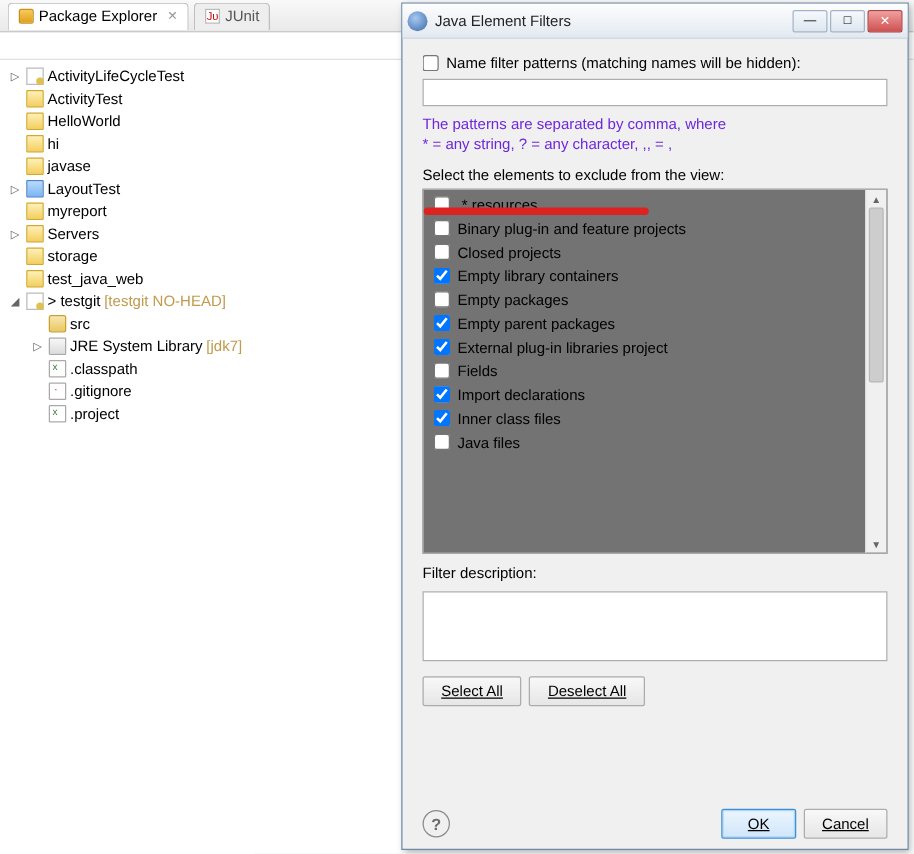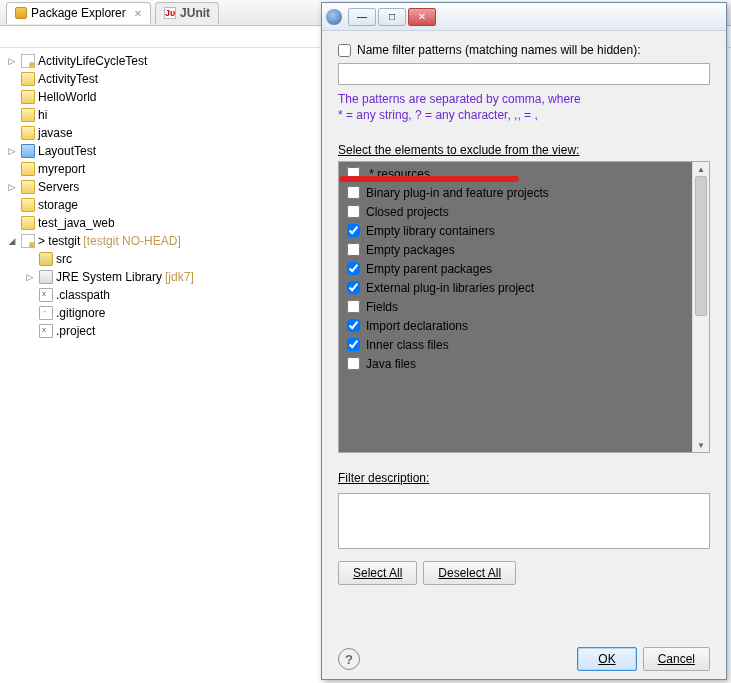--- a/index.html
+++ b/index.html
@@ -1,21 +1,21 @@
 <!DOCTYPE html>
 <html><head>
 <meta charset="utf-8">
 <style>
   * { box-sizing: border-box; font-family: "Segoe UI", Tahoma, sans-serif; font-size: 12px; }
   body { margin:0; background:#f0f0f0; width:731px; height:683px; position:relative; overflow:hidden; }
 
   
   .tabs { display:flex; align-items:center; height:26px; background:linear-gradient(#f9f9f9,#e9e9e9); border-bottom:1px solid #bfbfbf; padding-left:6px; gap:4px;}
   .tab { display:flex; align-items:center; height:22px; padding:0 8px; border:1px solid #bfbfbf; border-bottom:none; background:#fff; border-radius:4px 4px 0 0; gap:4px;}
-  .tab.inactive { background:#eee; color:#555;font-weight:bold;}
+  .tab.inactive { background:#eee; color:#555;}
   .tab .close { color:#999; font-size:10px; margin-left:4px;}
   .tab-icon { width:12px; height:12px; display:inline-block;}
   .pe-icon { background:linear-gradient(#f7ca5a,#e0a020); border:1px solid #c8901a; border-radius:2px;}
   .ju-icon { background:#fff; border:1px solid #bbb; color:#c00; font-size:9px; line-height:10px; text-align:center;}
 
   
   .toolbar { display:flex; justify-content:flex-end; align-items:center; height:22px; padding-right:6px; gap:6px; background:#fff; border-bottom:1px solid #e0e0e0;}
   .tool-btn { width:16px; height:16px; display:flex; align-items:center; justify-content:center; color:#555; cursor:pointer;}
   .tool-btn.sync { color:#d0a030;}
   .tool-btn.menu { font-size:10px;}
@@ -45,21 +45,21 @@
   .titlebar .title { flex:1; color:#222;}
   .win-btns { display:flex; gap:2px;}
   .win-btn { width:28px; height:18px; border:1px solid #a4b4c7; border-radius:2px; background:linear-gradient(#f6f9fc,#dde6f0); display:flex;align-items:center;justify-content:center;font-size:10px;}
   .win-btn.close { background:linear-gradient(#f0a0a0,#d05050); border-color:#b04040; color:#fff;}
 
   .dlg-body { padding:12px 16px 8px 16px; display:flex; flex-direction:column; height:calc(100% - 28px);}
   .chk-row { display:flex; align-items:center; gap:6px; margin-bottom:6px;}
   .chk-row input { margin:0;}
   .text-in { width:100%; height:22px; border:1px solid #adadad; background:#fff; padding:0 4px;}
   .hint { color:#6d28d9; margin:6px 0 2px 0; line-height:1.35;}
-  .sec-label { margin-top:18px; margin-bottom:4px;text-decoration:underline;}
+  .sec-label { margin-top:8px; margin-bottom:4px;}
   .list-box { border:1px solid #adadad; background:#737373; height:292px; padding:2px 0 2px 4px; position:relative;}
   .list-inner{height:100%;overflow:hidden;}
   .scroll-v{position:absolute;right:0;top:0;bottom:0;width:17px;background:#f0f0f0;border-left:1px solid #dcdcdc;}
   .scroll-v .thumb{position:absolute;left:2px;right:2px;top:14px;height:140px;background:#cdcdcd;border:1px solid #b8b8b8;border-radius:2px;}
   .scroll-v .arr{position:absolute;left:0;right:0;height:14px;display:flex;align-items:center;justify-content:center;color:#666;font-size:8px;}
   .scroll-v .arr.up{top:0;} .scroll-v .arr.down{bottom:0;}
   .li-row { display:flex; align-items:center; height:19px; padding-left:4px; gap:6px;}
   .li-row input { margin:0;}
   .annot{position:absolute;left:0;top:14px;width:180px;height:6px;background:#d22; border-radius:3px; pointer-events:none;}
   .desc-box { border:1px solid #adadad; background:#fff; height:56px; margin-top:4px;}
@@ -172,20 +172,21 @@
     <div class="tree-row indent1">
       <span class="exp"></span>
       <span class="ico file-icon x"></span>
       <span class="lbl">.project</span>
     </div>
   </div>
 
 <div class="dialog">
   <div class="titlebar">
     <span class="win-ico"></span>
+    <span class="title">Java Element Filters</span>
     <div class="win-btns">
       <div class="win-btn">—</div>
       <div class="win-btn">□</div>
       <div class="win-btn close">✕</div>
     </div>
   </div>
   <div class="dlg-body">
     <label class="chk-row">
       <input type="checkbox" style="">
       <span>Name filter patterns (matching names will be hidden):</span>

